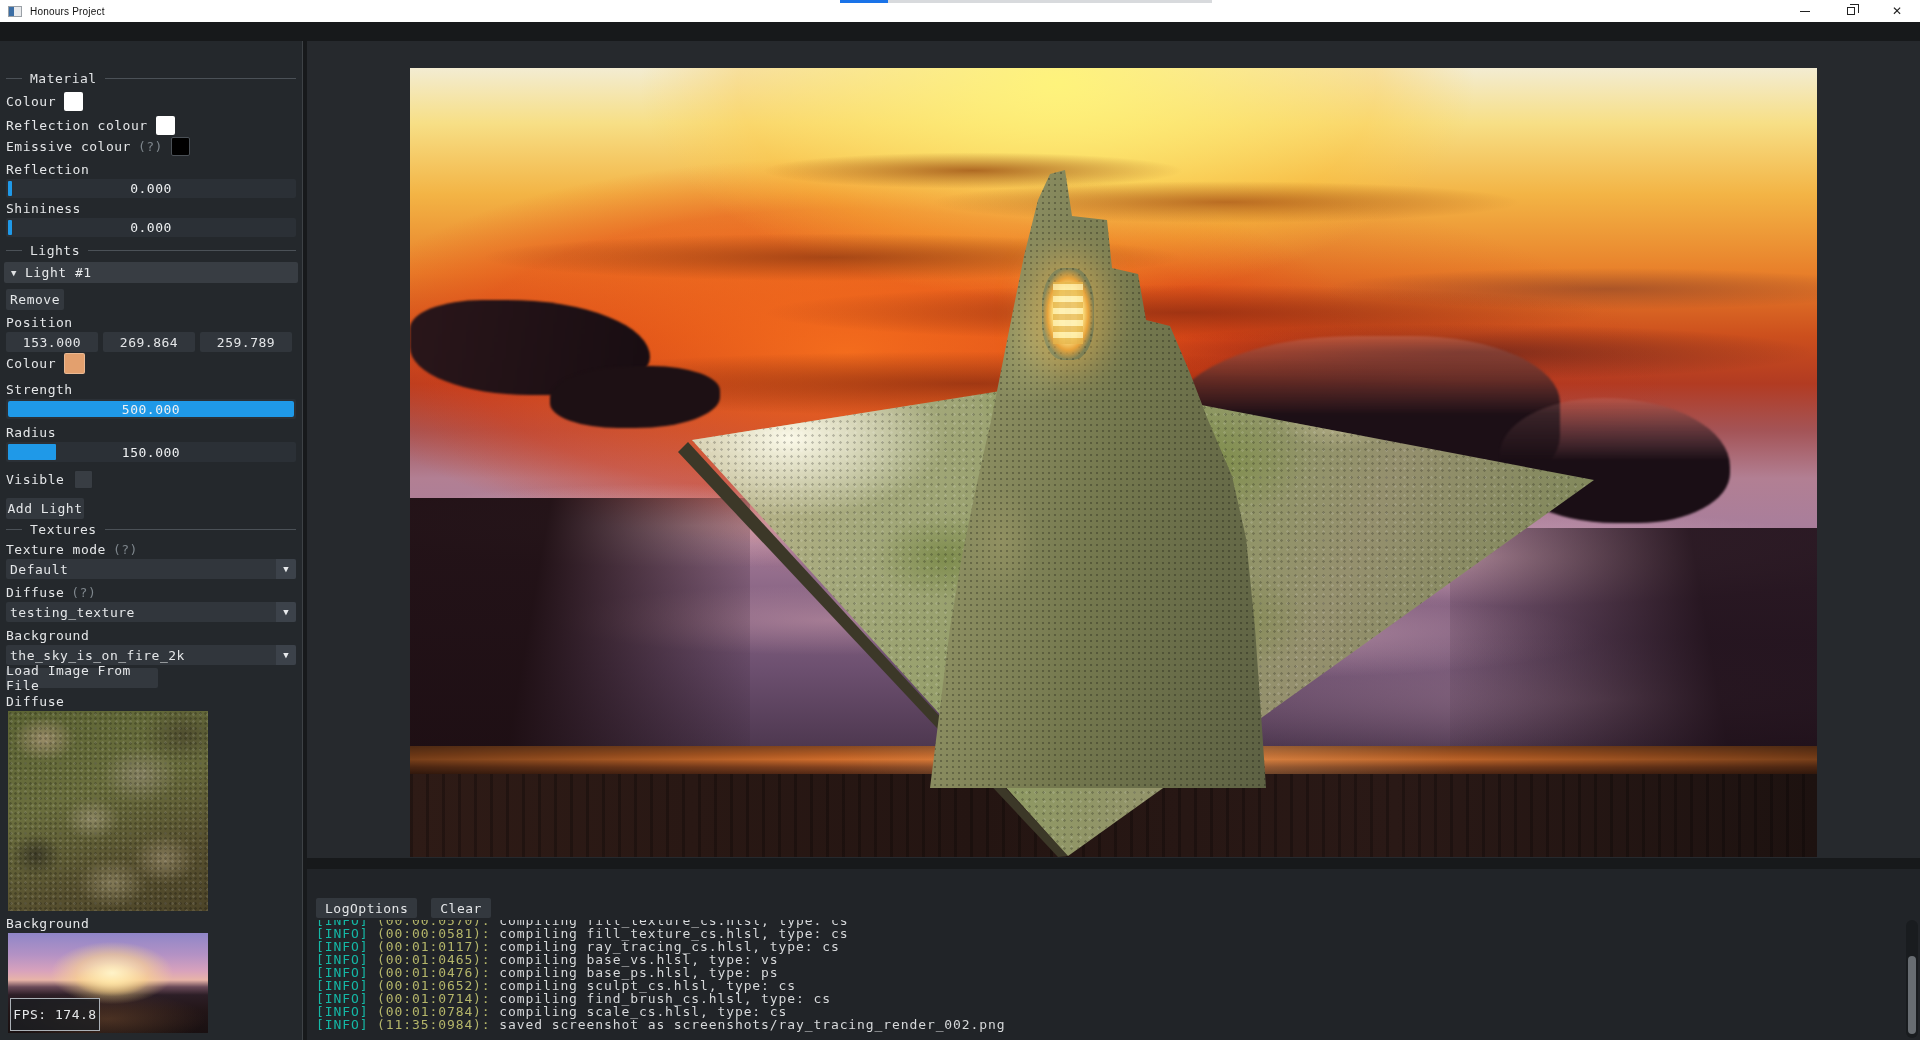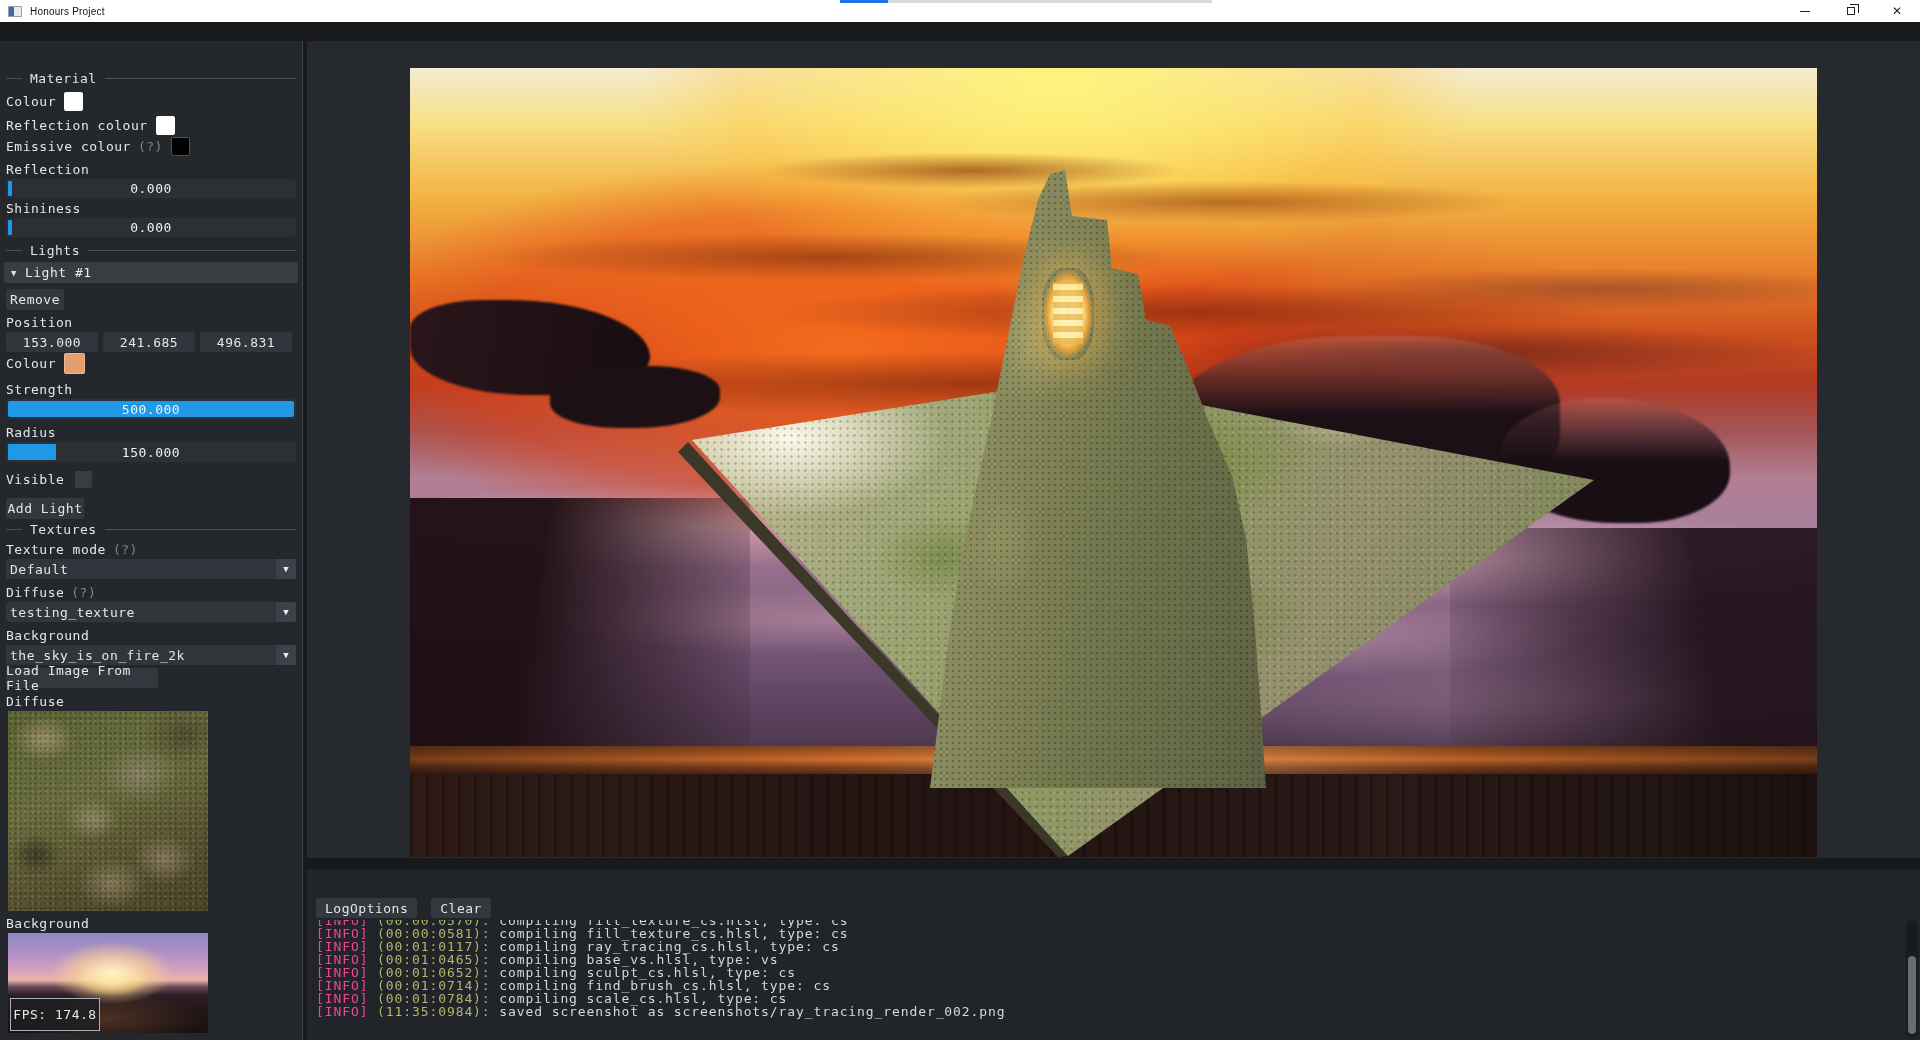--- a/index.html
+++ b/index.html
@@ -159,21 +159,21 @@
       repeating-linear-gradient(90deg, rgba(0,0,0,.12) 0 6px, transparent 6px 12px); }
 
   
   .logger { position:absolute; left:307px; top:869px; width:1613px; height:171px; background:#212428; }
   .lg-tabbar { left:307px; top:869px; width:1613px; }
   .lg-buttons { position:absolute; left:9px; top:29px; display:flex; gap:14px; }
   .lg-btn { position:static; height:20px; padding:0 9px; }
   .log-area { position:absolute; left:9px; top:51px; right:20px; bottom:2px; overflow:hidden; letter-spacing:.9px; }
   .log-line { height:13px; line-height:13px; white-space:nowrap; }
   .log-line:first-child { margin-top:-6px; }
-  .lv { color:#ec4899; } .tm { color:#b5b66a; } .ms { color:#d6d8da; }
+  .lv { color:#14b8a6; } .tm { color:#b5b66a; } .ms { color:#d6d8da; }
   .lg-scroll { position:absolute; right:2px; top:51px; width:12px; bottom:2px; background:#191c1f; border-radius:6px; }
   .lg-thumb { position:absolute; left:2px; right:2px; top:36px; height:78px; background:#686d72; border-radius:5px; }
 </style>
 </head>
 <body>
 
 <div class="screen">
 
   <div class="titlebar">
     <div class="app-icon"></div>
@@ -261,24 +261,24 @@
           <span>Remove</span>
         </div>
 
       <div class="row" style="top:274px;">
           <span>Position</span>
         </div>
       <div class="dragfield" style="left:6px; top:291px;">
           <span>153.000</span>
         </div>
       <div class="dragfield" style="left:103px; top:291px;">
-          <span>241.685</span>
+          <span>269.864</span>
         </div>
       <div class="dragfield" style="left:200px; top:291px;">
-          <span>496.831</span>
+          <span>259.789</span>
         </div>
 
       <div class="row" style="top:312px;">
         <span>Colour</span>
         <span class="swatch sw-orange"></span>
       </div>
 
       <div class="row" style="top:341px;">
           <span>Strength</span>
         </div>
@@ -409,20 +409,21 @@
         </div>
       <div class="btn lg-btn">
           <span>Clear</span>
         </div>
     </div>
     <div class="log-area">
       <div class="log-line"><span class="lv">[INFO]</span> <span class="tm">(00:00:0570):</span> <span class="ms">compiling fill_texture_cs.hlsl, type: cs</span></div>
       <div class="log-line"><span class="lv">[INFO]</span> <span class="tm">(00:00:0581):</span> <span class="ms">compiling fill_texture_cs.hlsl, type: cs</span></div>
       <div class="log-line"><span class="lv">[INFO]</span> <span class="tm">(00:01:0117):</span> <span class="ms">compiling ray_tracing_cs.hlsl, type: cs</span></div>
       <div class="log-line"><span class="lv">[INFO]</span> <span class="tm">(00:01:0465):</span> <span class="ms">compiling base_vs.hlsl, type: vs</span></div>
+      <div class="log-line"><span class="lv">[INFO]</span> <span class="tm">(00:01:0476):</span> <span class="ms">compiling base_ps.hlsl, type: ps</span></div>
       <div class="log-line"><span class="lv">[INFO]</span> <span class="tm">(00:01:0652):</span> <span class="ms">compiling sculpt_cs.hlsl, type: cs</span></div>
       <div class="log-line"><span class="lv">[INFO]</span> <span class="tm">(00:01:0714):</span> <span class="ms">compiling find_brush_cs.hlsl, type: cs</span></div>
       <div class="log-line"><span class="lv">[INFO]</span> <span class="tm">(00:01:0784):</span> <span class="ms">compiling scale_cs.hlsl, type: cs</span></div>
       <div class="log-line"><span class="lv">[INFO]</span> <span class="tm">(11:35:0984):</span> <span class="ms">saved screenshot as screenshots/ray_tracing_render_002.png</span></div>
     </div>
     <div class="lg-scroll">
         <div class="lg-thumb"></div>
       </div>
   </div>
 

